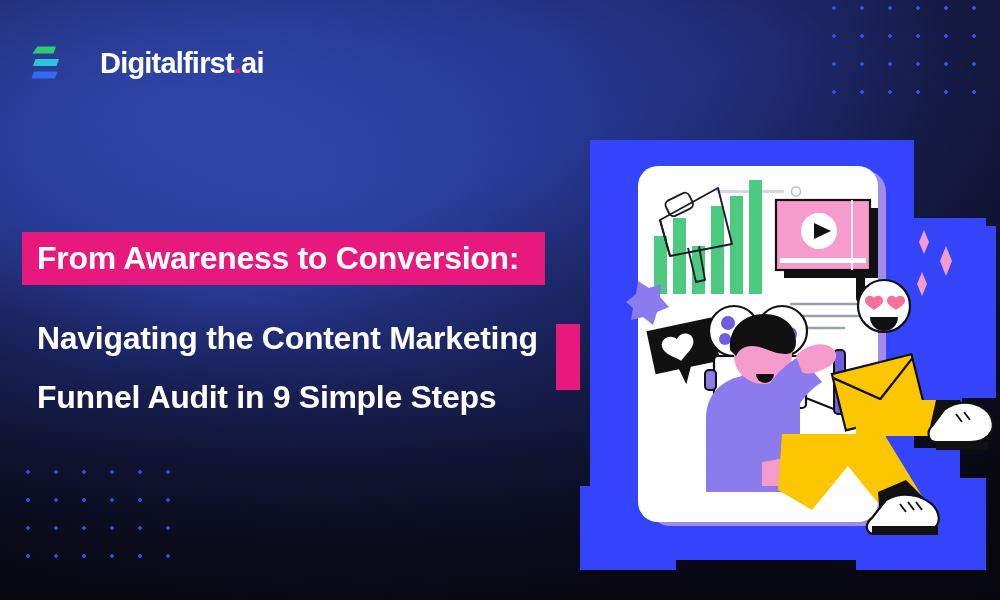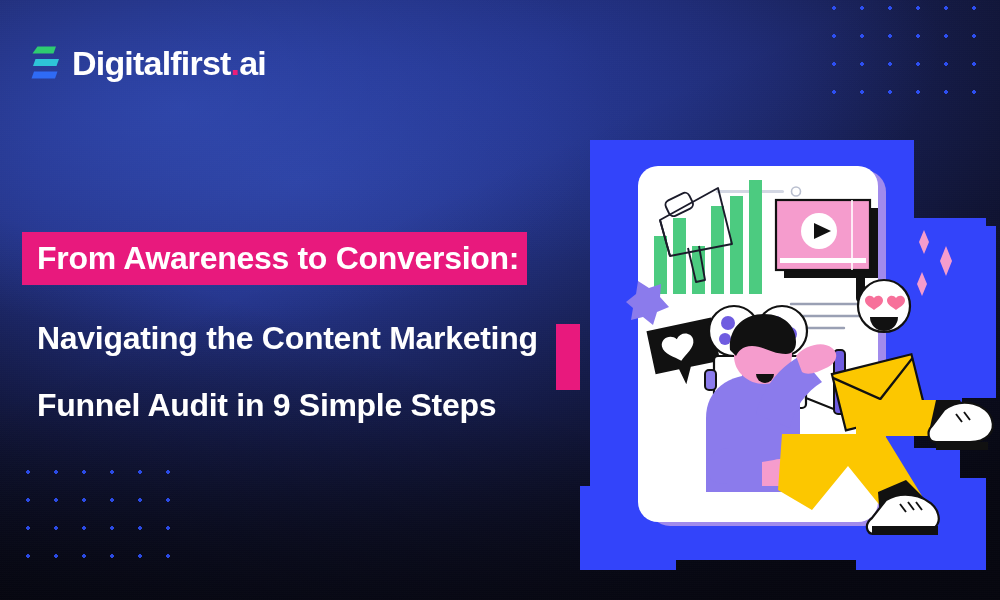--- a/index.html
+++ b/index.html
@@ -40,35 +40,35 @@
     position:absolute;
     background-image:radial-gradient(circle, #2f53ff 1.6px, rgba(0,0,0,0) 1.9px);
     background-size:28px 28px;
   }
   .dots-tr { top:-6px; right:-6px; width:186px; height:118px; opacity:.92; }
   .dots-bl { left:14px; bottom:22px; width:172px; height:120px; opacity:.88; }
   
   .logo { position:absolute; left:31px; top:44px; display:flex; align-items:center; gap:11px; }
   .logo-mark { width:30px; height:38px; display:block; }
   .logo-text {
-    color:#ffffff; font-size:34px; font-weight:bold;
-    letter-spacing:-.8px; line-height:1; white-space:nowrap;
+    color:#ffffff; font-size:29px; font-weight:bold;
+    letter-spacing:-.8px; line-height:1; white-space:nowrap;margin-left:28px;
   }
   .logo-dot { color:#ea1e79; }
   
   .headline { position:absolute; left:37px; top:232px; width:600px; }
   .hl-line { font-size:32px; font-weight:bold; color:#ffffff; line-height:1.0; letter-spacing:-.3px; white-space:nowrap; }
   .hl-hi {
     display:inline-block;
     background:#e8197d;
-    padding:10px 8px 11px 15px;
+    padding:10px 26px 11px 15px;
     margin-left:-15px;
   }
   .hl-plain { padding:0 0 0 0; margin-top:37px; }
-  .hl-plain2 { margin-top:35px; }
+  .hl-plain2 { margin-top:27px; }
   
   .illus { position:absolute; left:556px; top:118px; width:444px; height:468px; }
   .illus svg { display:block; width:100%; height:100%; }
 </style>
 </head>
 <body>
 
 <div id="banner">
 
   <div class="bg-base"></div>

